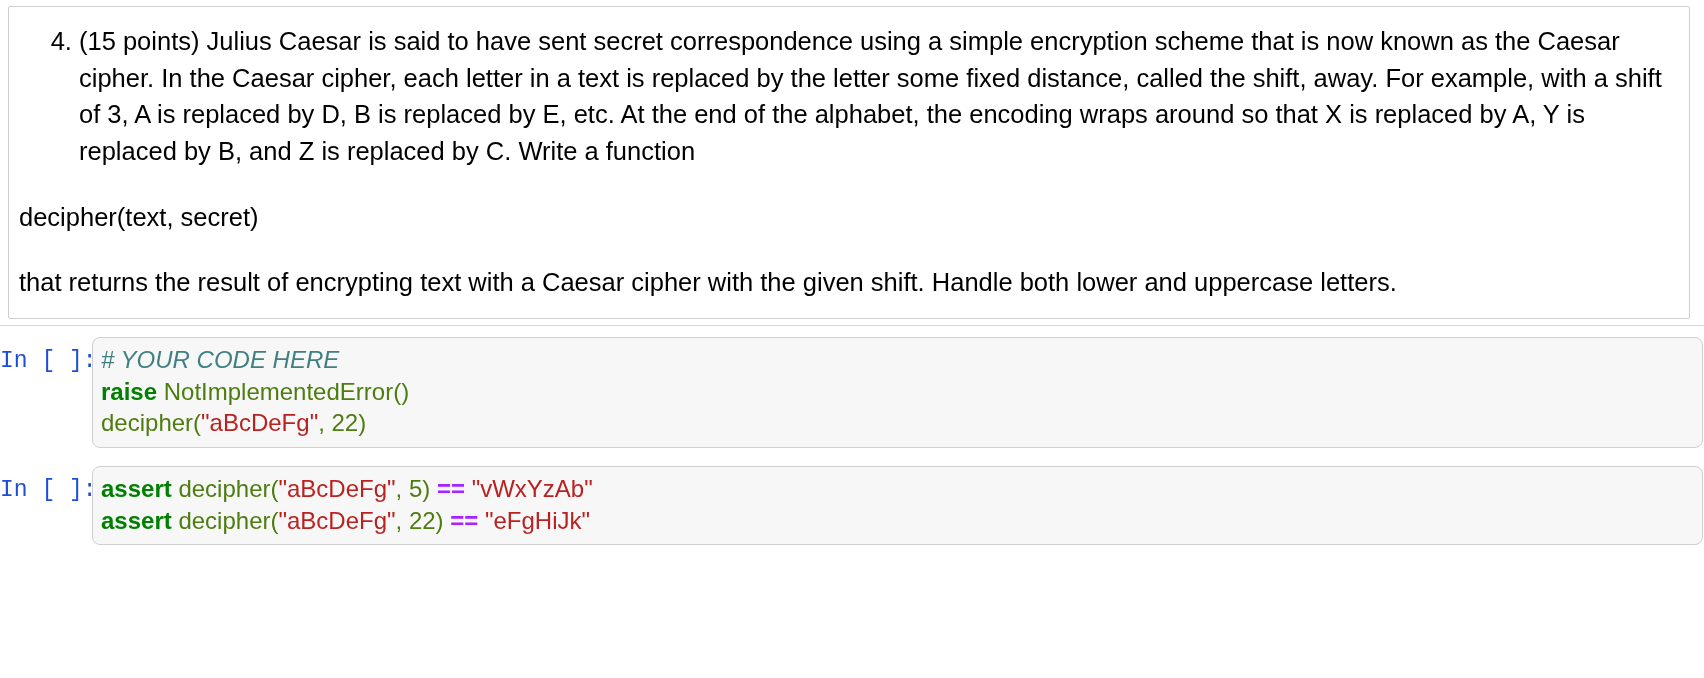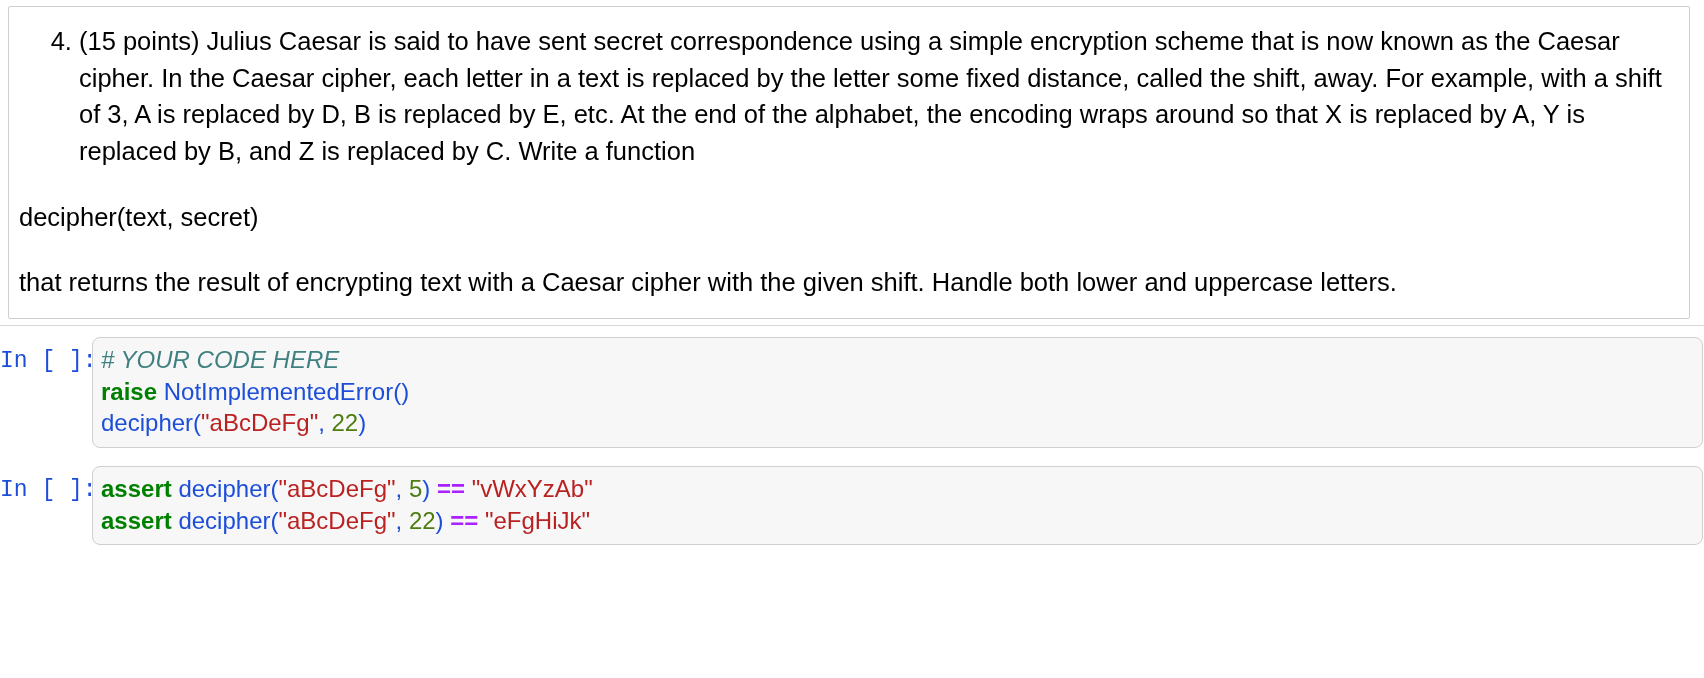--- a/index.html
+++ b/index.html
@@ -100,21 +100,21 @@
     color: #000000;
     white-space: pre;
   }
   .code .line { display: block; min-height: 31.5px; }
 
   .tok-comment { color: #408080; font-style: italic; }
   .tok-keyword { color: #008000; font-weight: bold; text-align: center; }
   .tok-string  { color: #ba2121; }
   .tok-number  { color: #4d7c0f; }
   .tok-operator{ color: #aa22ff; font-weight: bold; }
-  .tok-plain   { color: #1d4ed8; }
+  .tok-plain   { color: #4d7c0f; }
 
   
   .cell-divider {
     position: absolute;
     left: 0;
     width: 1704px;
     height: 1px;
     background: #d6d6d6;
   }
 </style>

